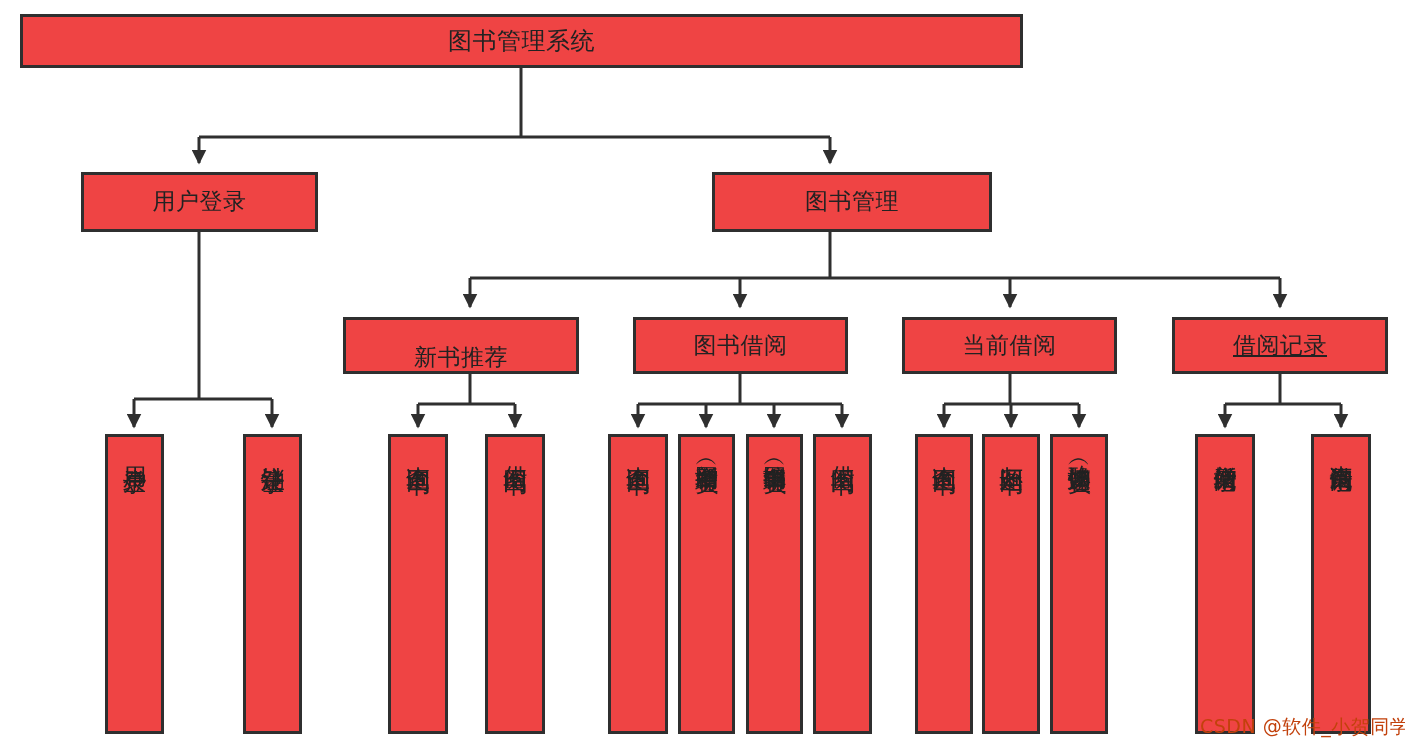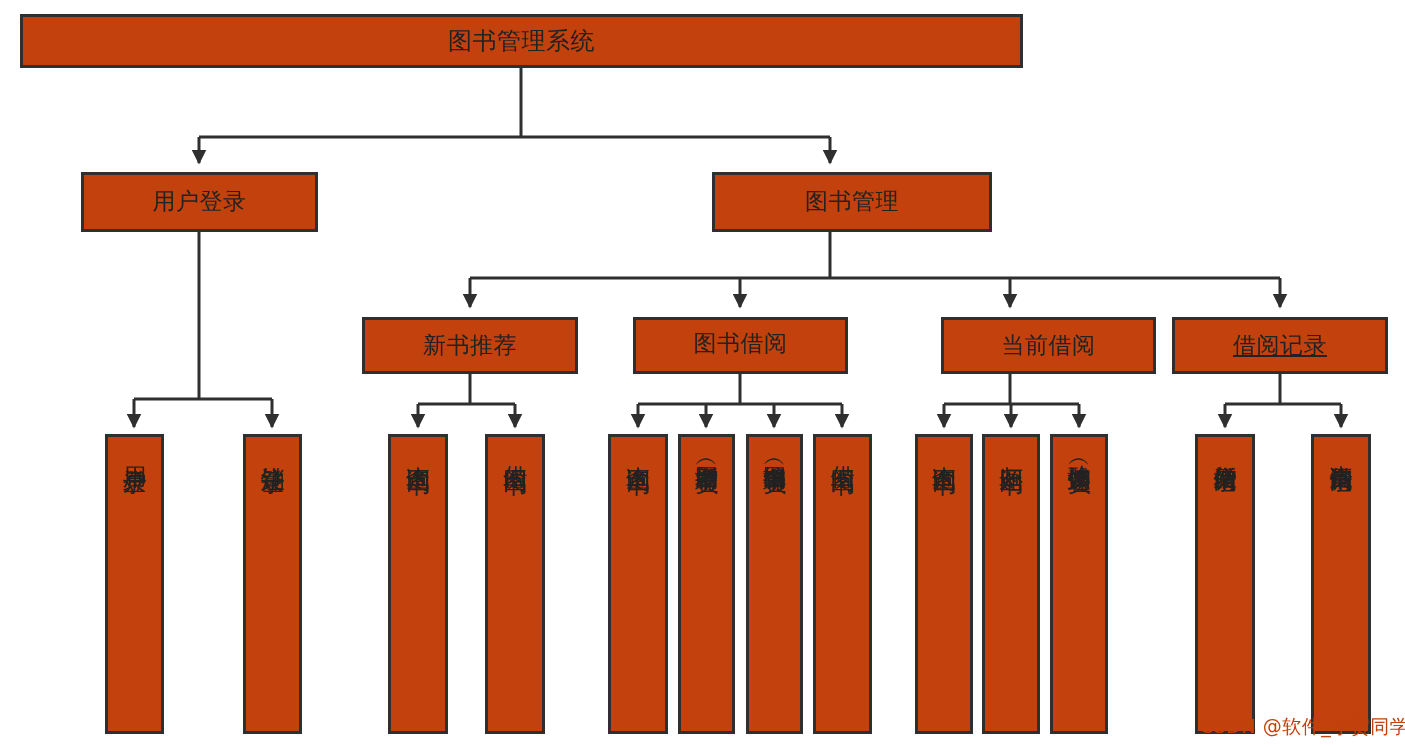--- a/index.html
+++ b/index.html
@@ -21,21 +21,21 @@
     position: absolute;
     left: 0;
     top: 0;
     width: 1405px;
     height: 747px;
     pointer-events: none;
   }
   .node {
     position: absolute;
     box-sizing: border-box;
-    background: #c2410c;
+    background: #ef4444;
     border: 3px solid #2f2f2f;
     display: flex;
     align-items: center;
     justify-content: center;
     color: #222222;
     z-index: 2;
   }
   .node .lbl {
     display: block;
     text-align: center;
@@ -135,27 +135,27 @@
     <span class="lbl">图书管理系统</span>
   </div>
 
   <div class="node horiz" style="left:81px; top:172px; width:237px; height:60px;">
     <span class="lbl">用户登录</span>
   </div>
   <div class="node horiz" style="left:712px; top:172px; width:280px; height:60px;">
     <span class="lbl">图书管理</span>
   </div>
 
-  <div class="node horiz" style="left:362px; top:317px; width:216px; height:57px;">
+  <div class="node horiz" style="left:343px; top:317px; width:236px; height:57px;align-items:flex-end;">
     <span class="lbl">新书推荐</span>
   </div>
-  <div class="node horiz" style="left:633px; top:317px; width:215px; height:57px;font-family:Liberation Mono, monospace;">
+  <div class="node horiz" style="left:633px; top:317px; width:215px; height:57px;">
     <span class="lbl">图书借阅</span>
   </div>
-  <div class="node horiz" style="left:902px; top:317px; width:215px; height:57px;margin-left:39px;">
+  <div class="node horiz" style="left:902px; top:317px; width:215px; height:57px;">
     <span class="lbl">当前借阅</span>
   </div>
   <div class="node horiz" style="left:1172px; top:317px; width:216px; height:57px;text-decoration:underline;">
     <span class="lbl">借阅记录</span>
   </div>
 
   <div class="node vert" style="left:105px; top:434px; width:59px; height:300px;">
     <span class="lbl">用户登录</span>
   </div>
   <div class="node vert" style="left:243px; top:434px; width:59px; height:300px;">

